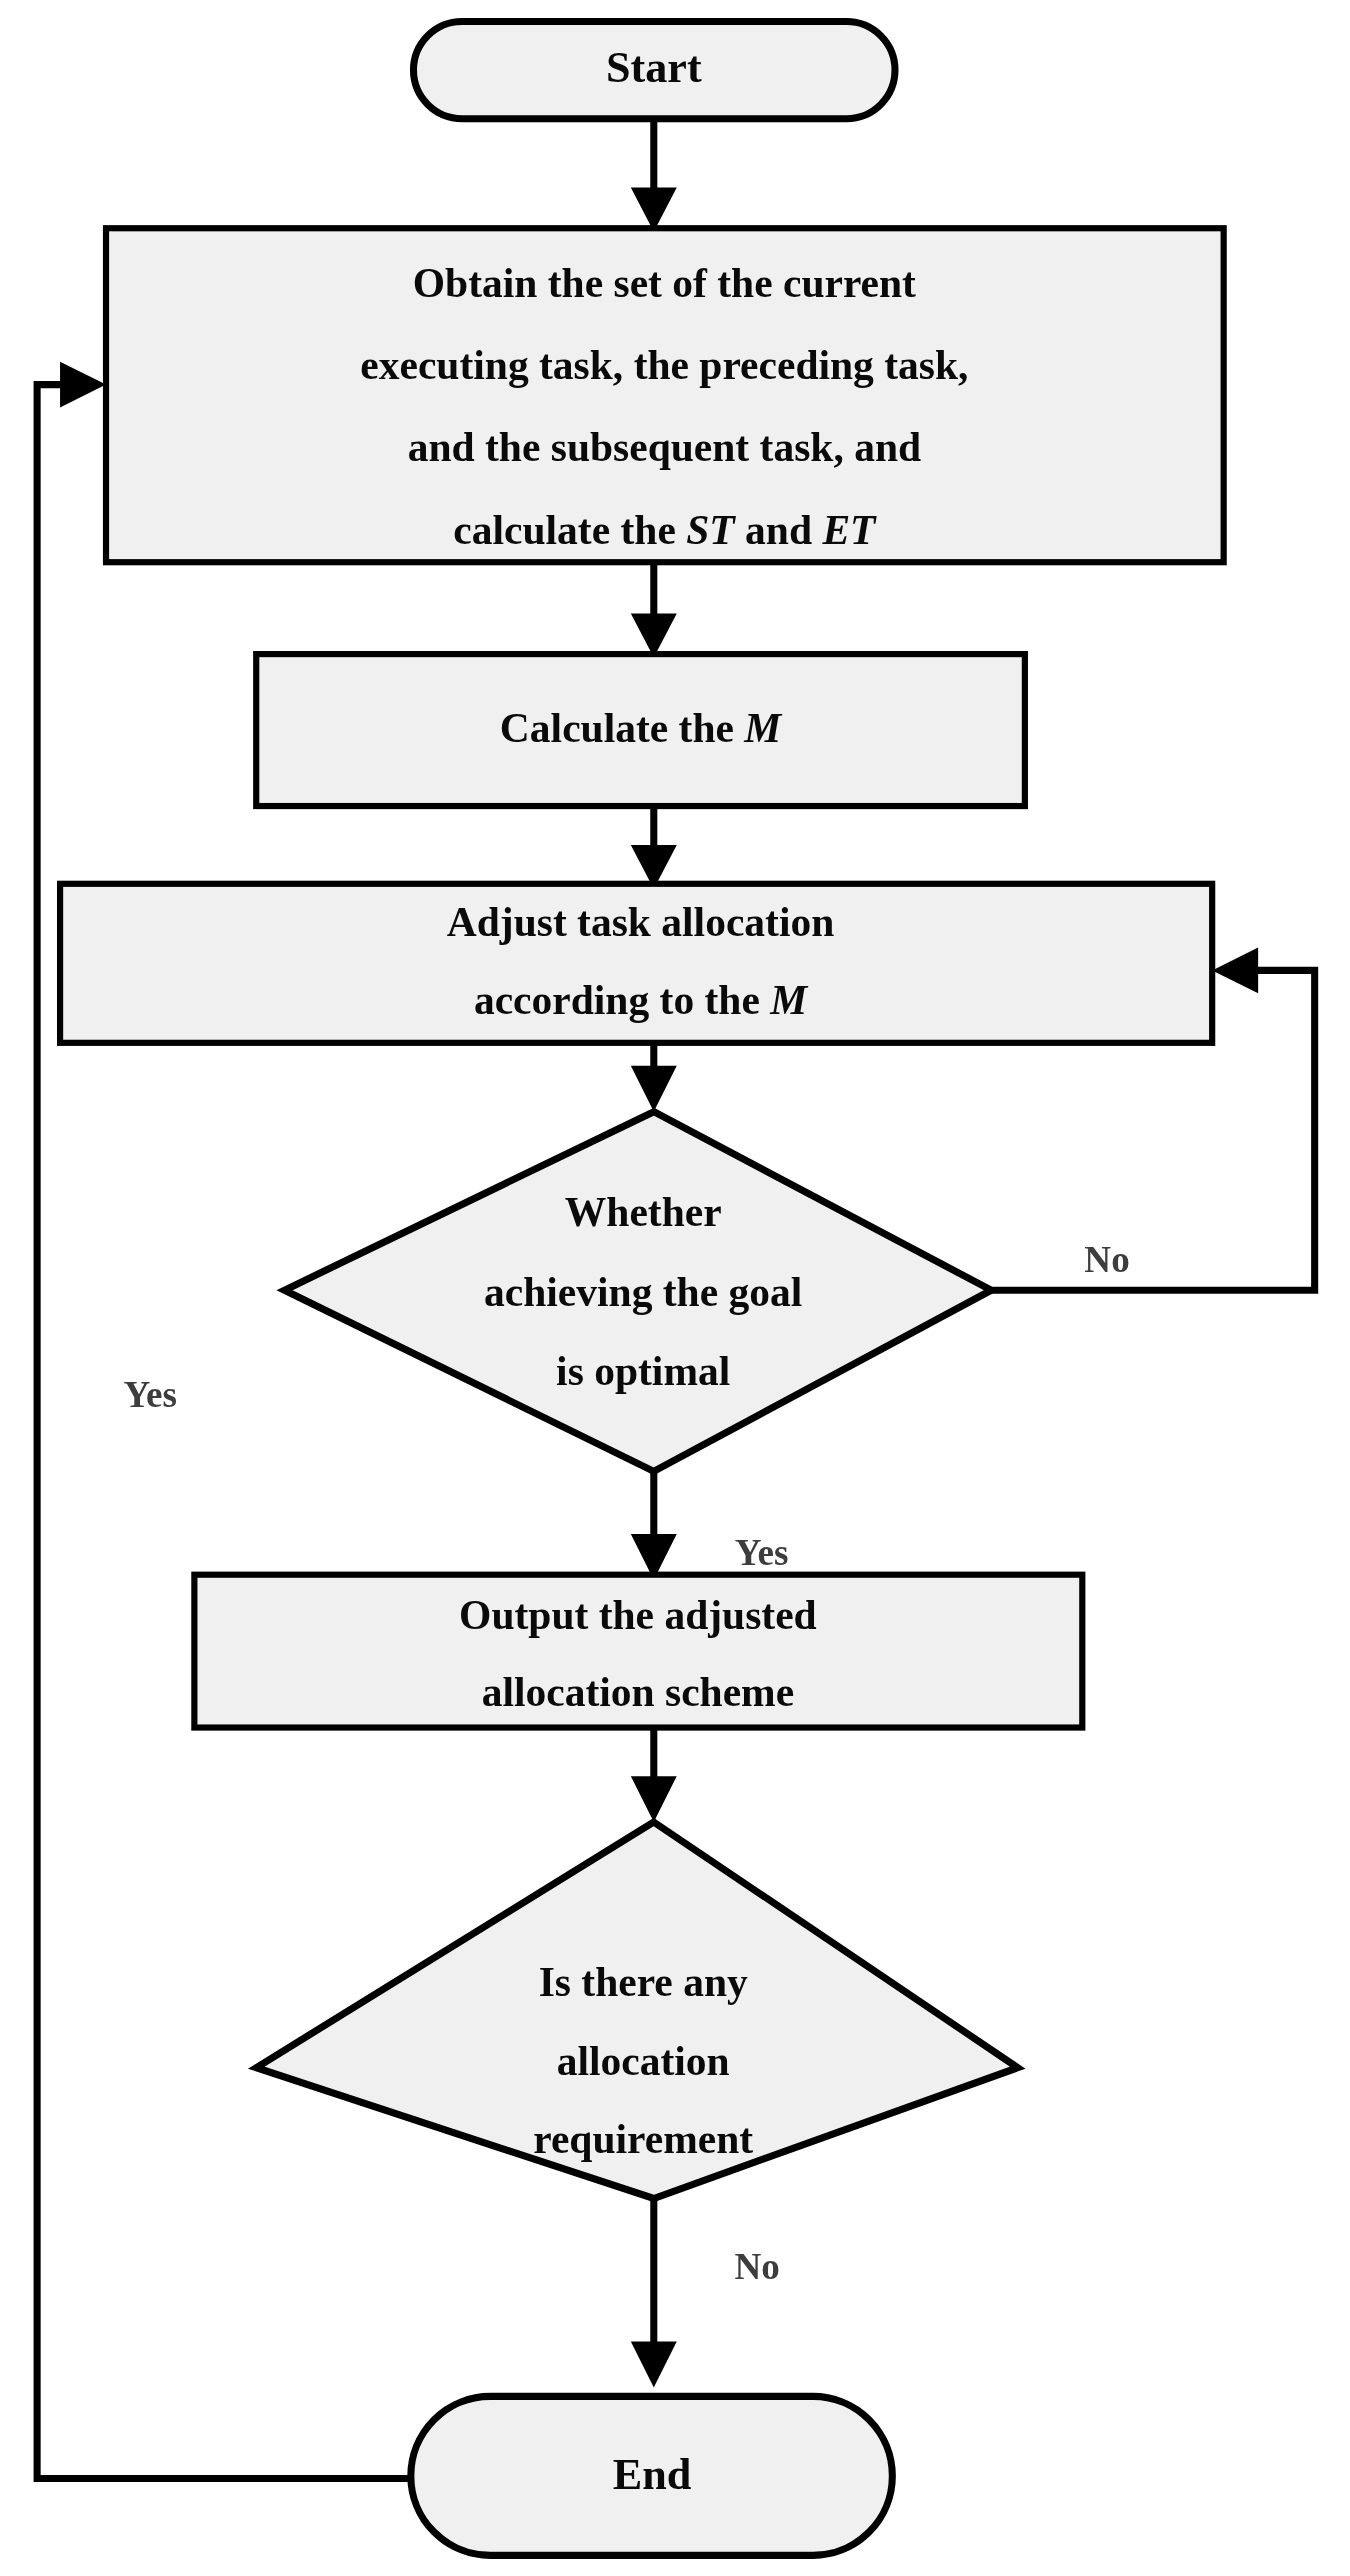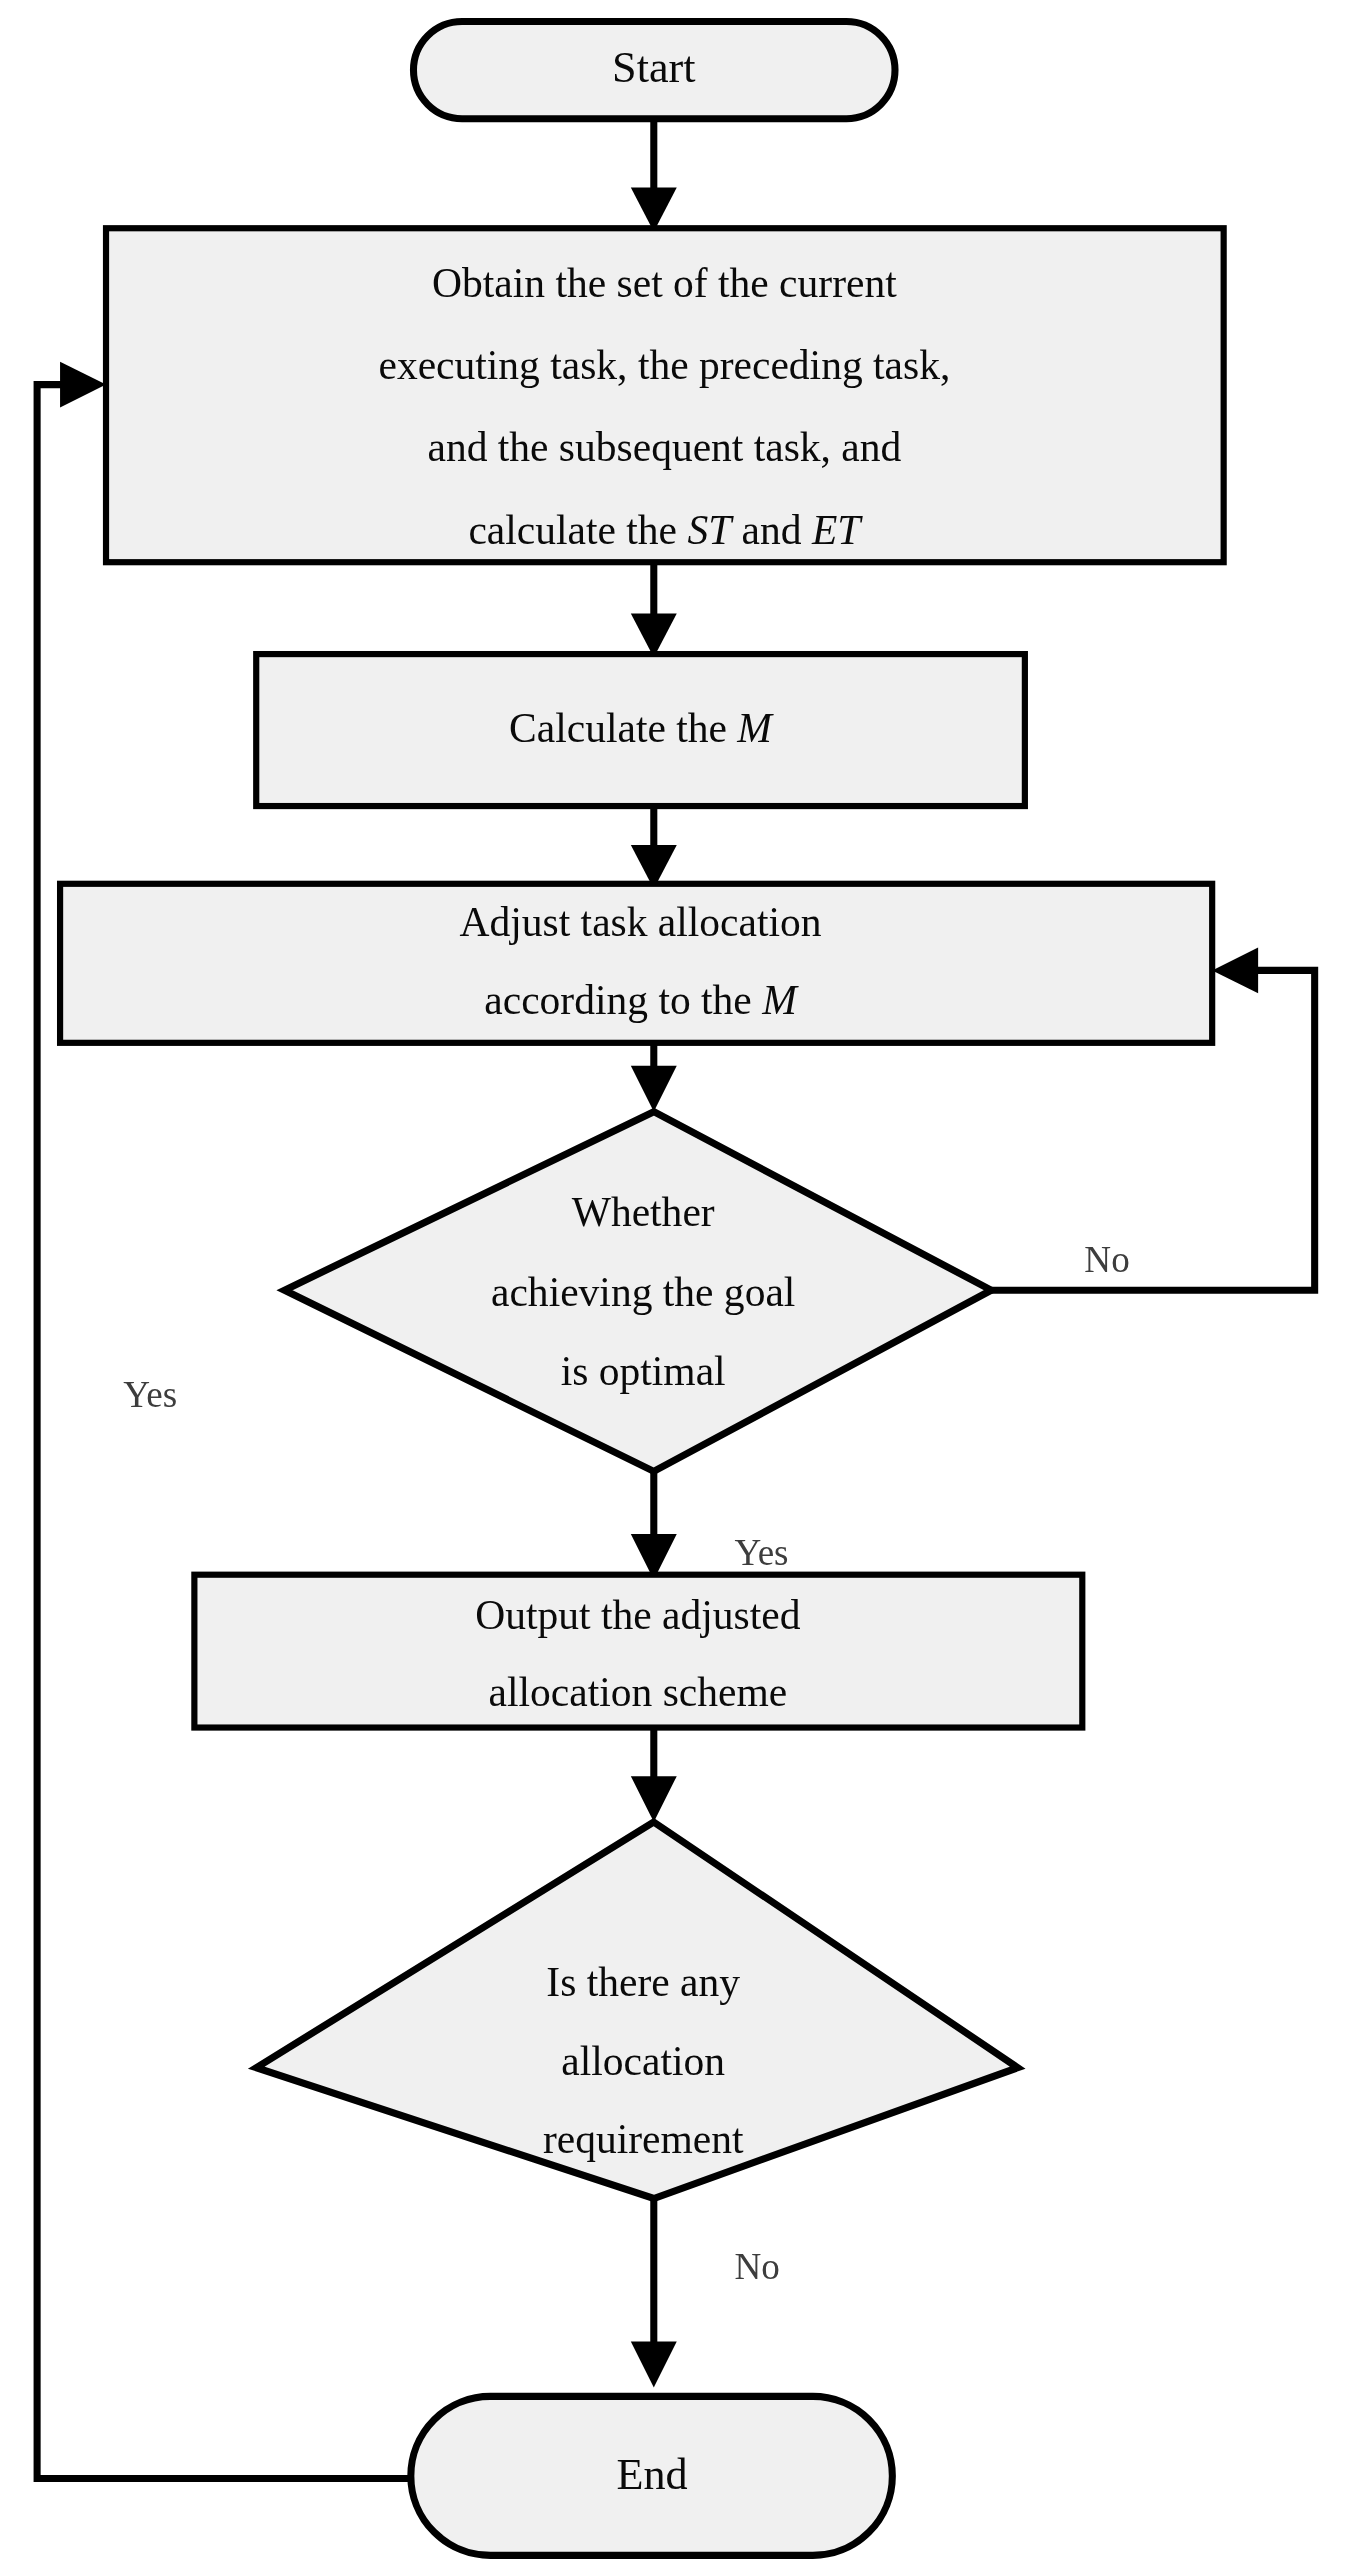--- a/index.html
+++ b/index.html
@@ -11,20 +11,21 @@
     width: 1350px;
     height: 2576px;
     font-family: "Liberation Serif", "DejaVu Serif", serif;
     overflow: hidden;
   }
   #flowchart-root {
     position: relative;
     width: 1350px;
     height: 2576px;
     background: #ffffff;
+    font-weight: bold;
   }
   svg.chart-canvas {
     display: block;
     width: 1350px;
     height: 2576px;
   }
   .node-shape {
     fill: #f0f0f0;
     stroke: #000000;
     stroke-width: 7;

